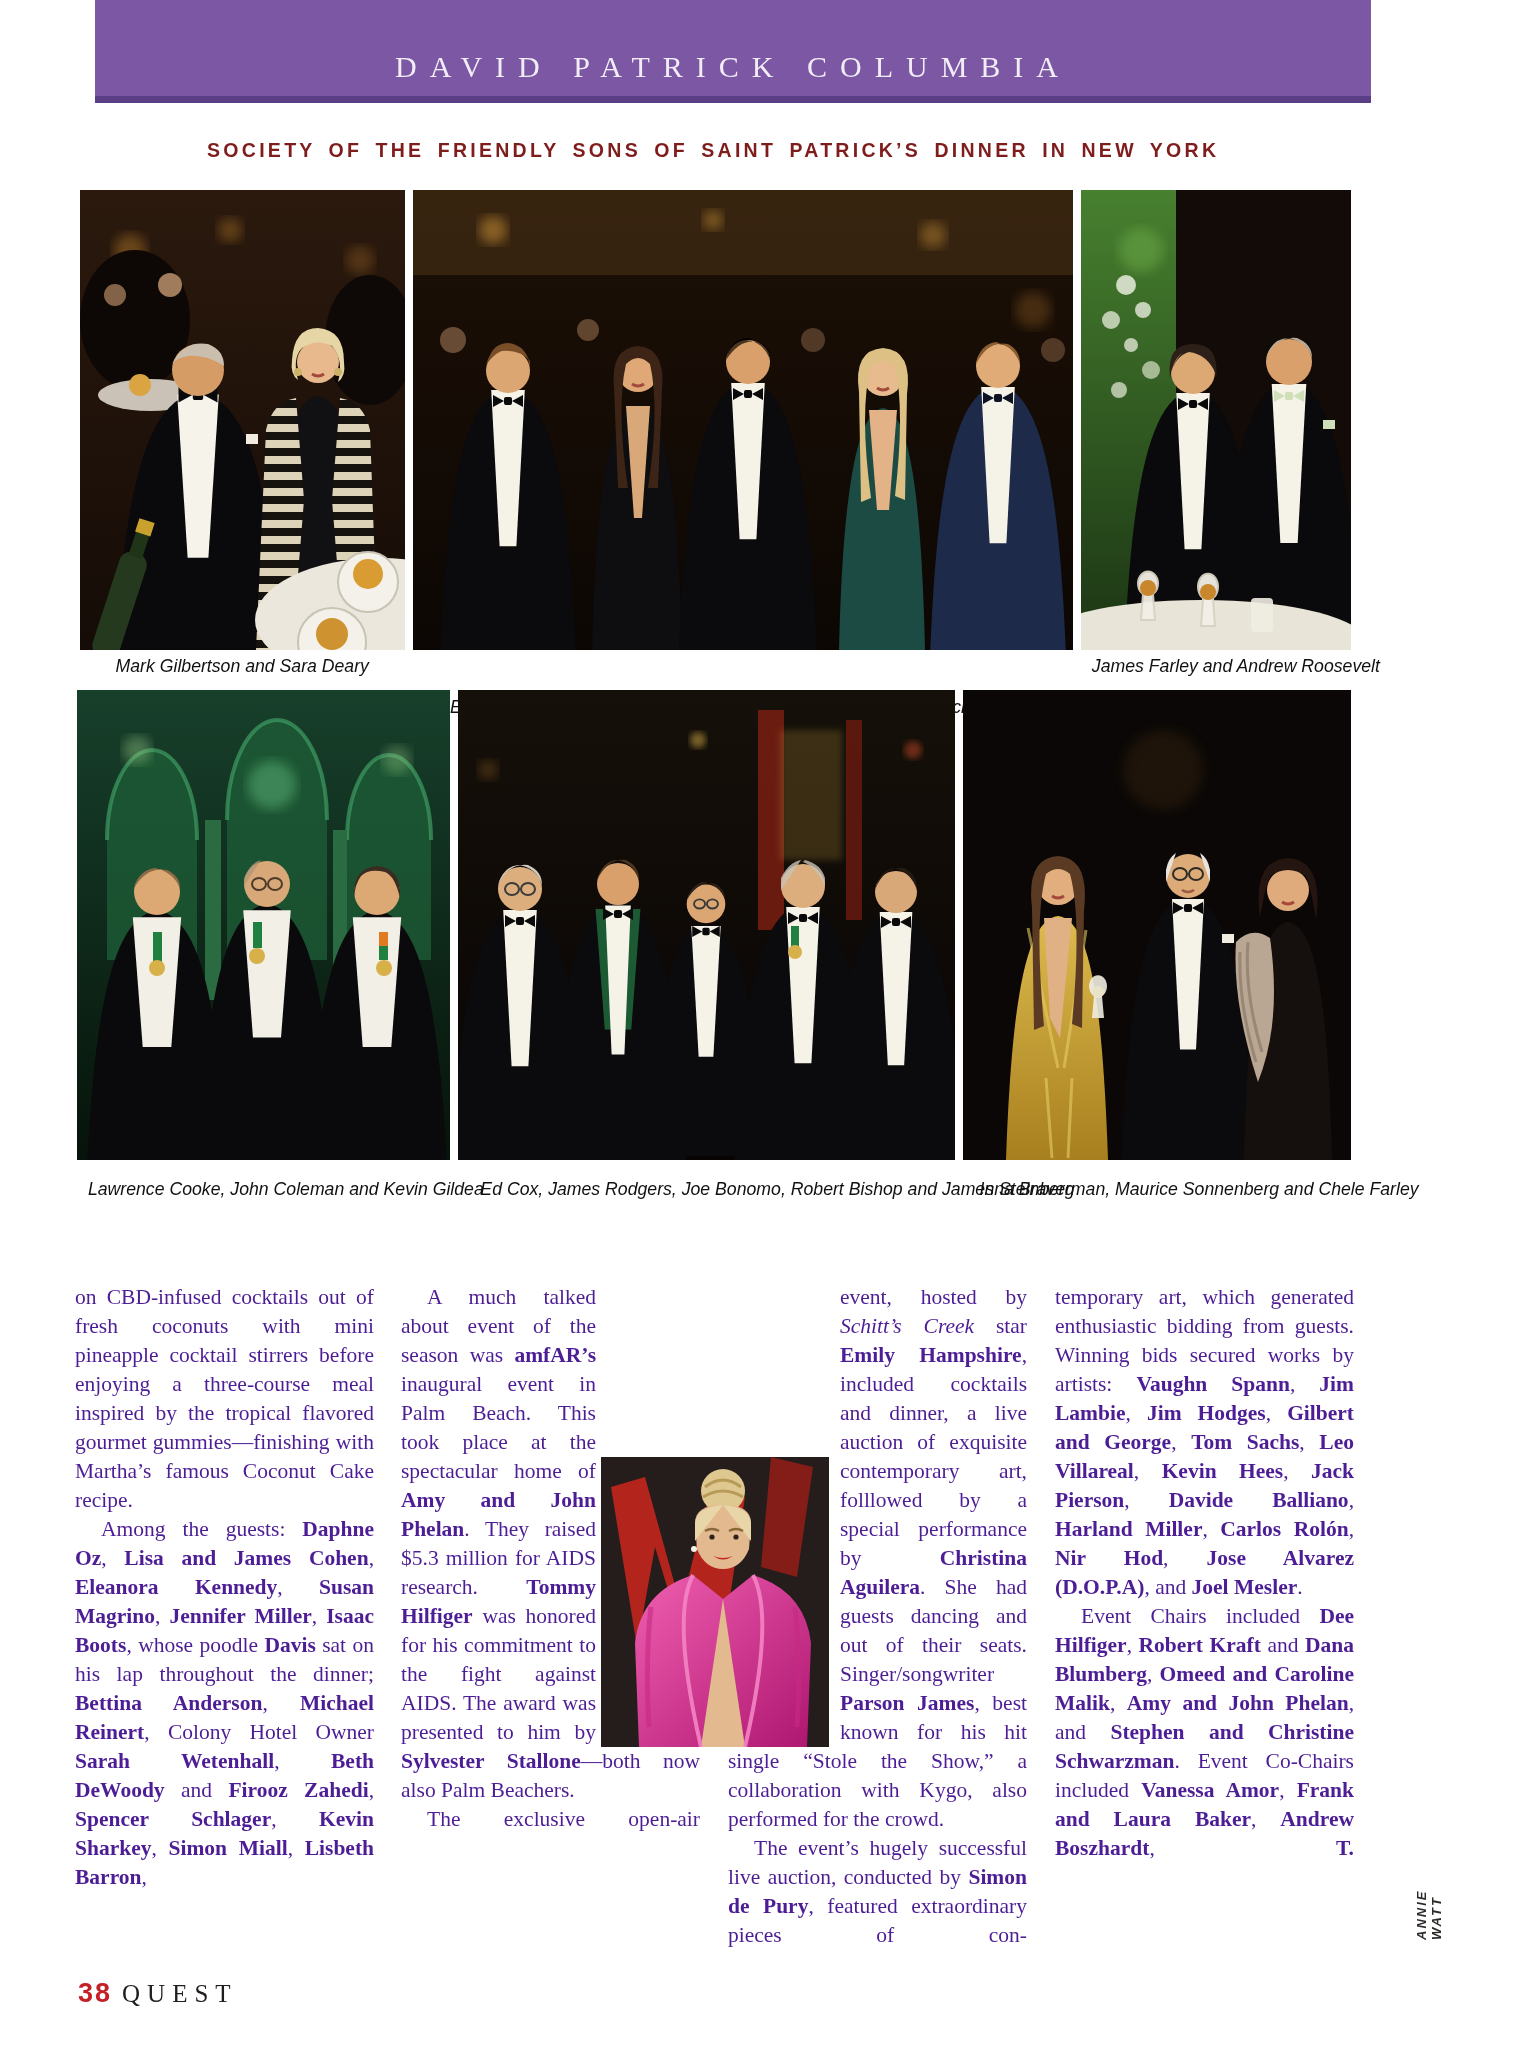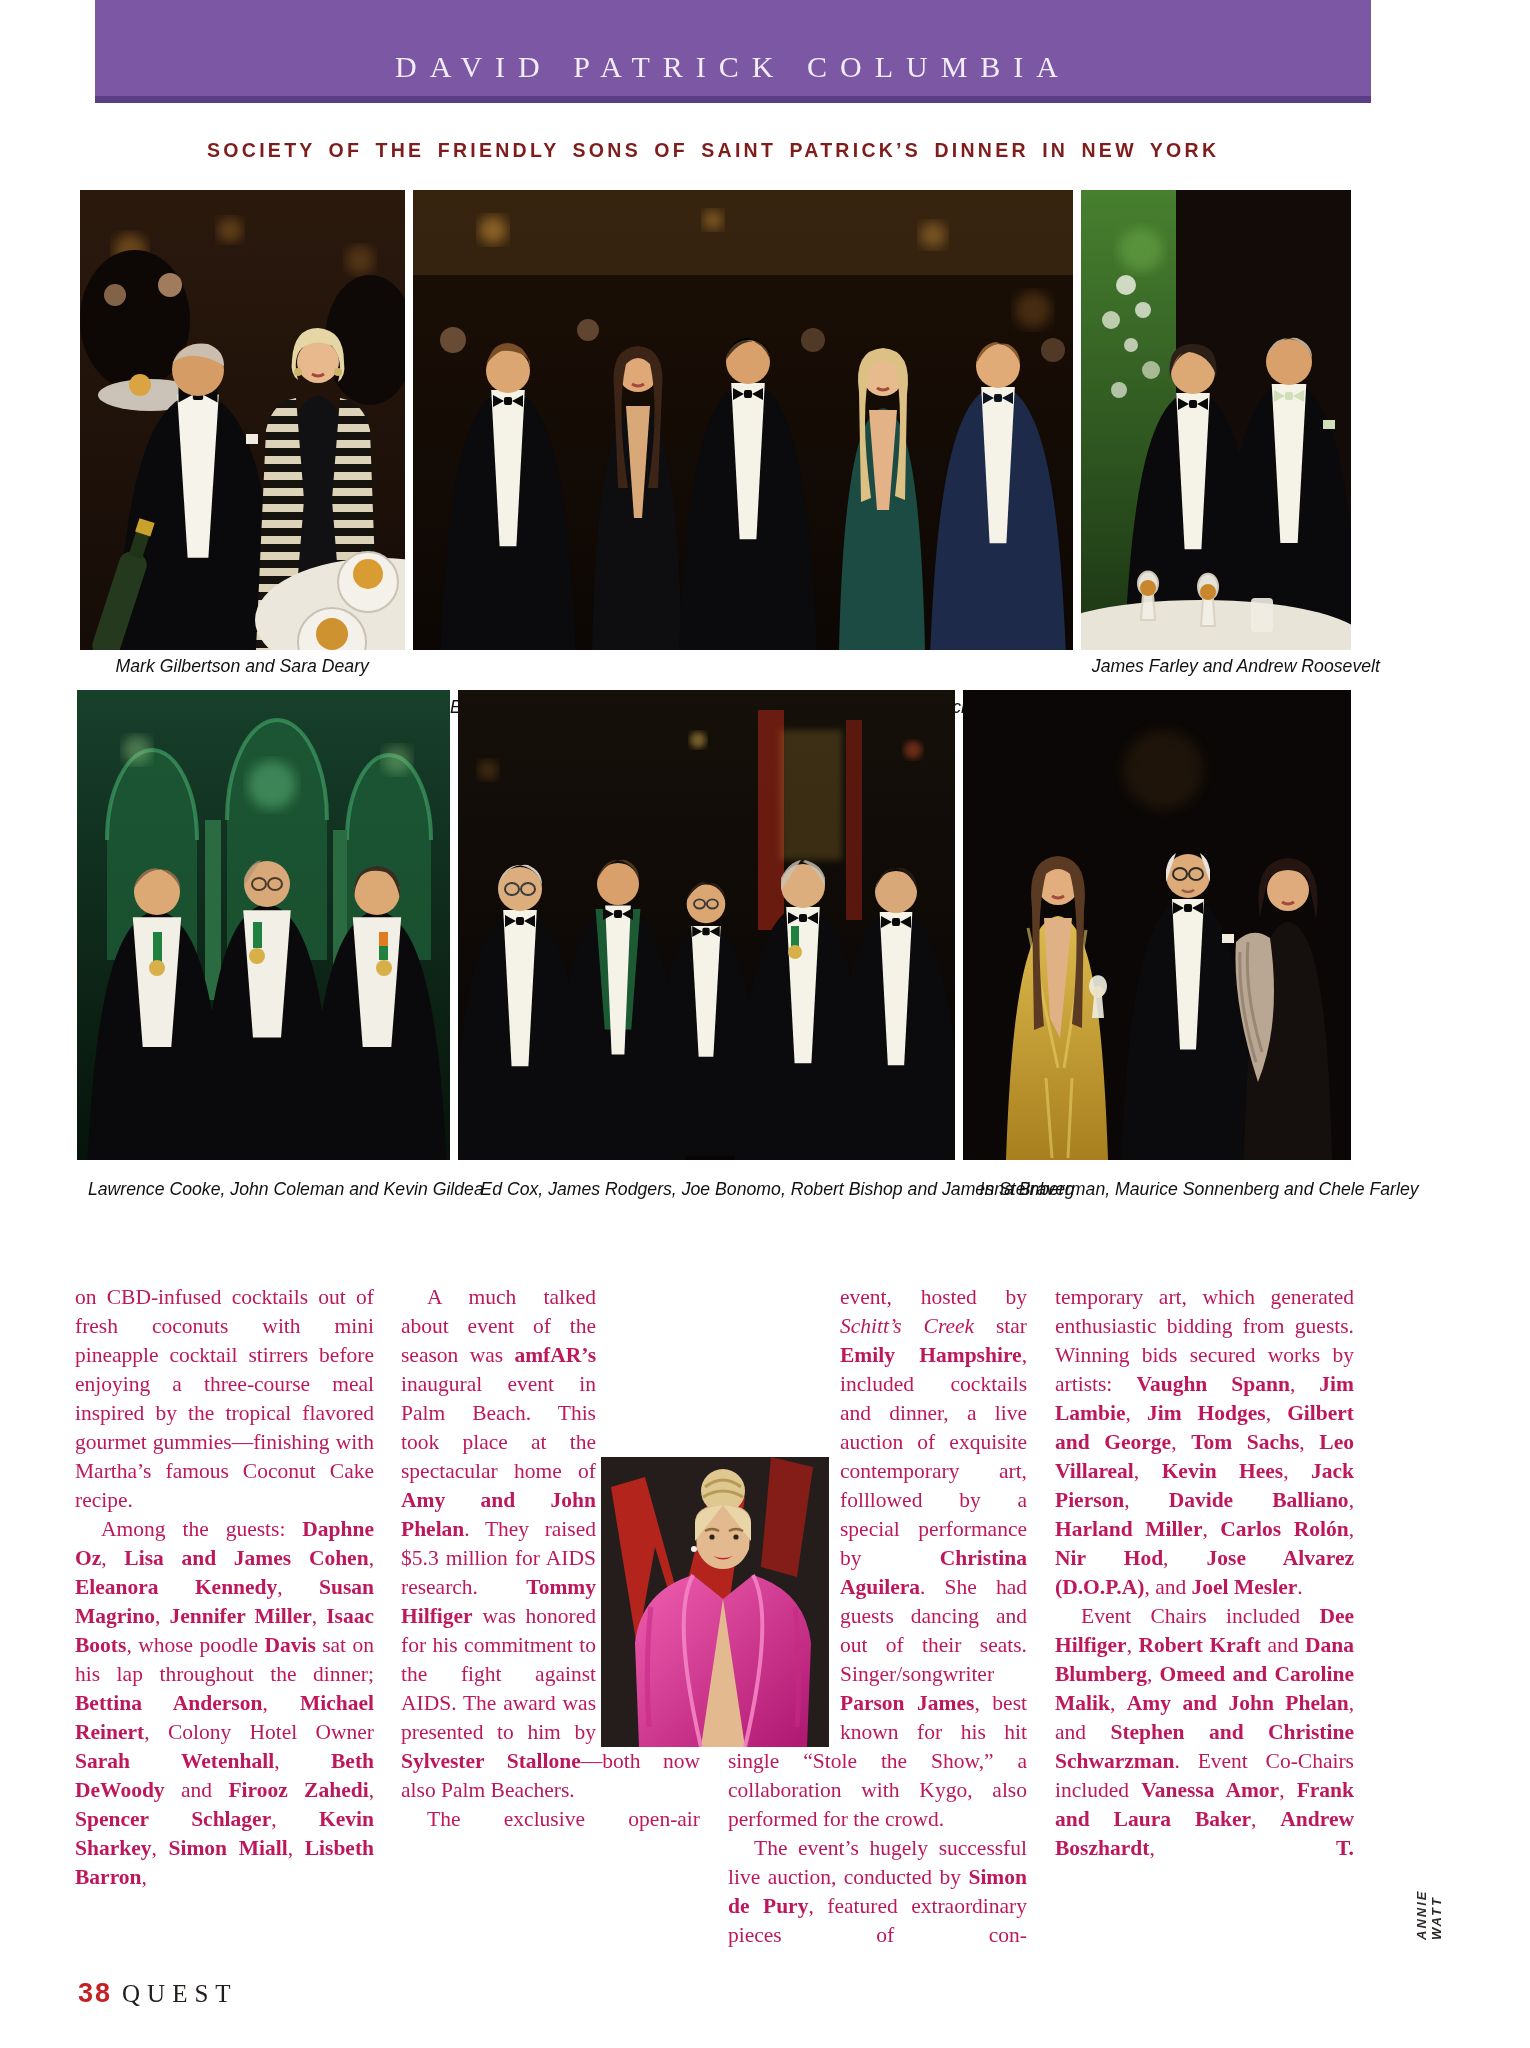--- a/index.html
+++ b/index.html
@@ -21,21 +21,21 @@
 
   
   .photo{overflow:hidden;background:#140d08;}
   .photo svg{display:block;width:100%;height:100%;}
 
   .caption{font-family:"Liberation Sans",sans-serif;font-weight:normal;font-style:italic;
            font-size:19px;line-height:25px;color:#111;text-align:center;white-space:pre-line;}
 
   
   .col{width:299px;height:676px;top:1283px;font-size:21.5px;line-height:29px;
-       color:#be185d;text-align:justify;}
+       color:#4c1d95;text-align:justify;}
   .col p{margin:0;}
   .col p.ind{text-indent:26px;}
   .col p.fj{text-align-last:justify;}
   .spacer-r{float:right;width:104px;height:284px;margin-top:176px;}
   .spacer-l{float:left;width:112px;height:284px;margin-top:176px;}
 
   
   .folio{left:78px;top:1978px;font-size:26px;}
   .folio .num{font-family:"Liberation Sans",sans-serif;font-weight:bold;color:#c42127;
               font-size:27px;letter-spacing:2px;}

